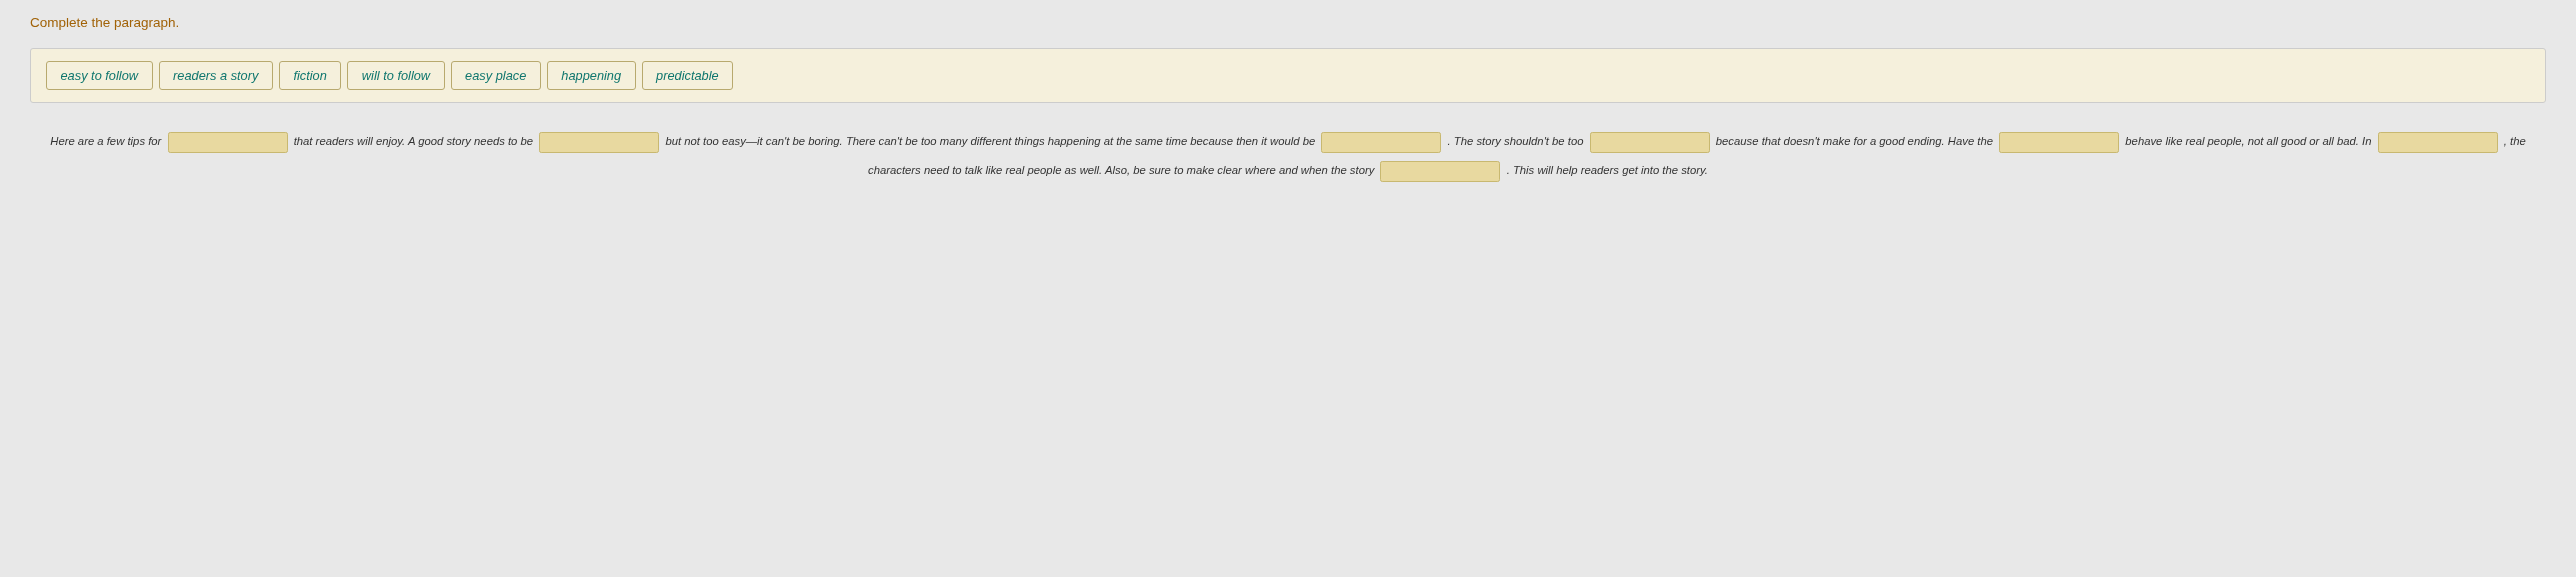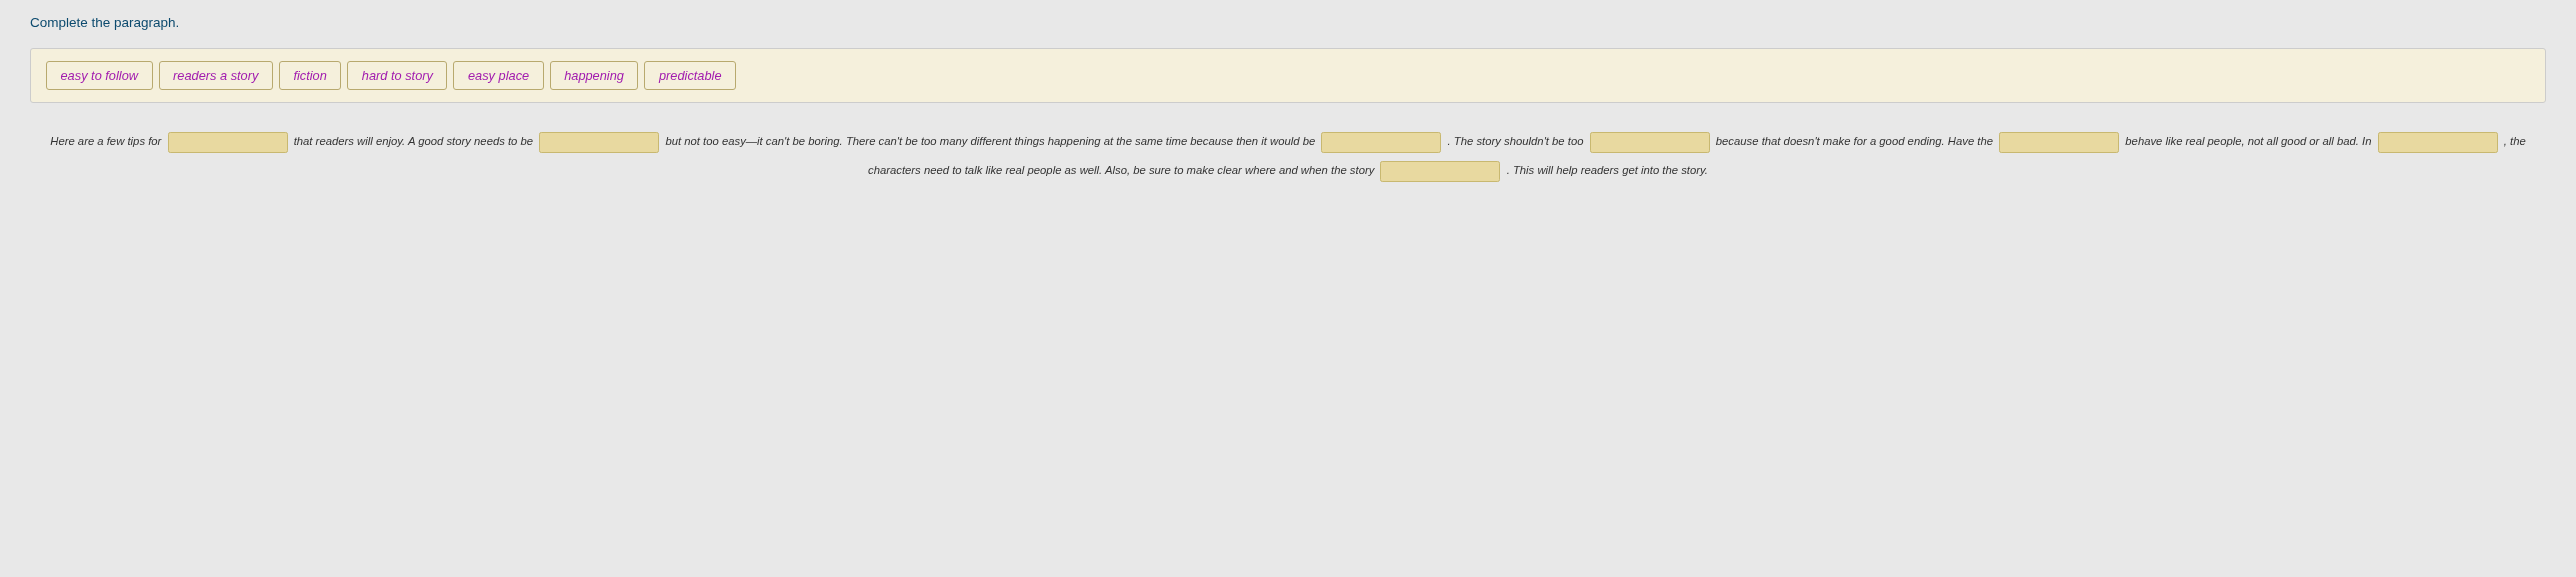--- a/index.html
+++ b/index.html
@@ -14,42 +14,42 @@
       font-size: 12px;
       color: #222;
       min-height: 577px;
       padding: 15px 30px;
     }
 
     .page-title {
       font-size: 13.5px;
       font-weight: normal;
       margin-bottom: 18px;
-      color: #0c4a6e;
+      color: #a16207;
     }
 
     .word-bank {
       display: flex;
       flex-wrap: wrap;
       gap: 6px;
       margin-bottom: 24px;
       background-color: #f5f0dc;
       border: 0.8px solid #ccc;
       padding: 12px 15px;
       border-radius: 3px;
     }
 
     .word-chip {
       background-color: #f5f0dc;
       border: 1.5px solid #b8a96e;
       border-radius: 3px;
       padding: 6px 13.5px;
       font-size: 12.8px;
       cursor: pointer;
-      color: #a21caf;
+      color: #0f766e;
       font-style: italic;
       font-weight: normal;
     }
 
     .paragraph-section {
       font-size: 12px;
       line-height: 2.4;
       color: #333;
     }
 
@@ -75,21 +75,21 @@
   </style>
 </head>
 <body>
 
 <h1 class="page-title">Complete the paragraph.</h1>
 
 <div class="word-bank">
   <div class="word-chip">easy to follow</div>
   <div class="word-chip">readers a story</div>
   <div class="word-chip">fiction</div>
-  <div class="word-chip">hard to story</div>
+  <div class="word-chip">will to follow</div>
   <div class="word-chip">easy place</div>
   <div class="word-chip">happening</div>
   <div class="word-chip">predictable</div>
 </div>
 
 <div class="paragraph-section paragraph-text">
   <span>Here are a few tips for</span>
   <span class="blank"></span>
   <span>that readers will enjoy. A good story needs to be</span>
   <span class="blank"></span>

